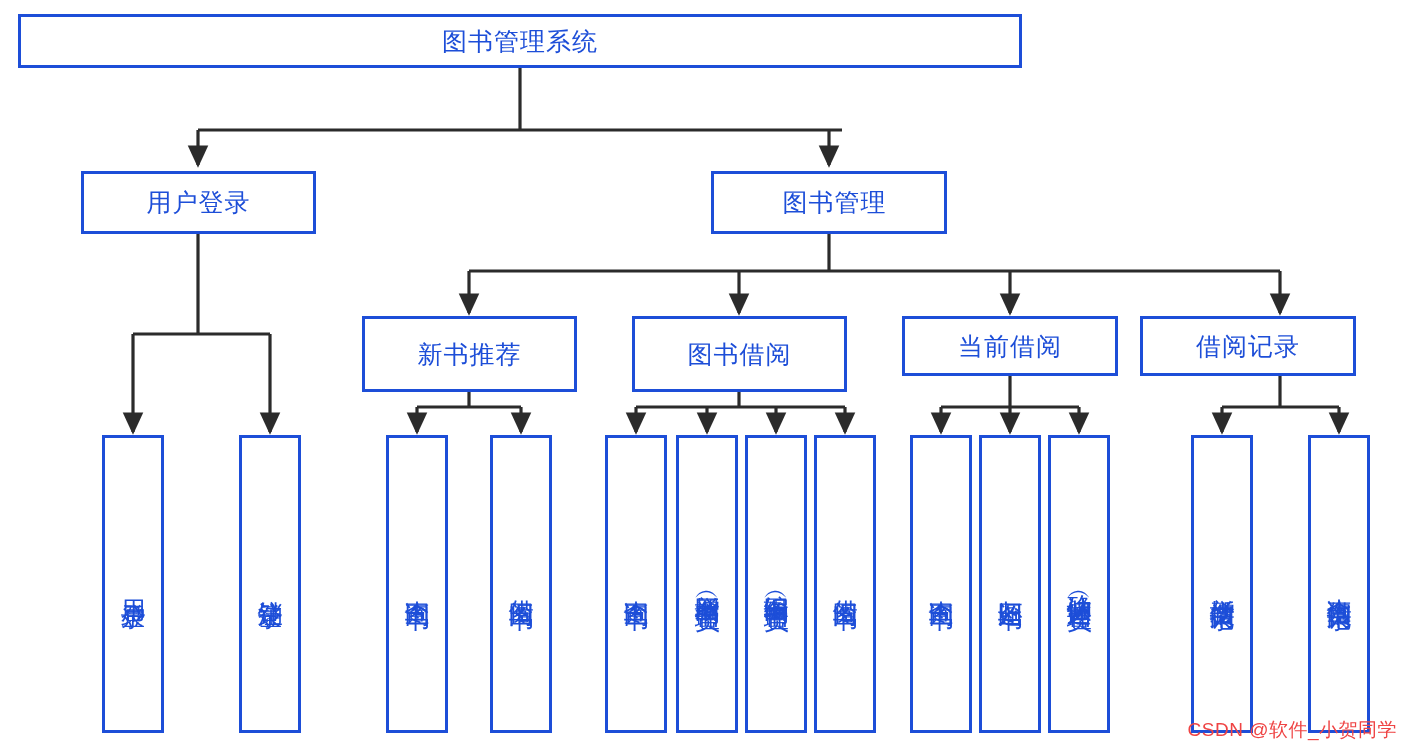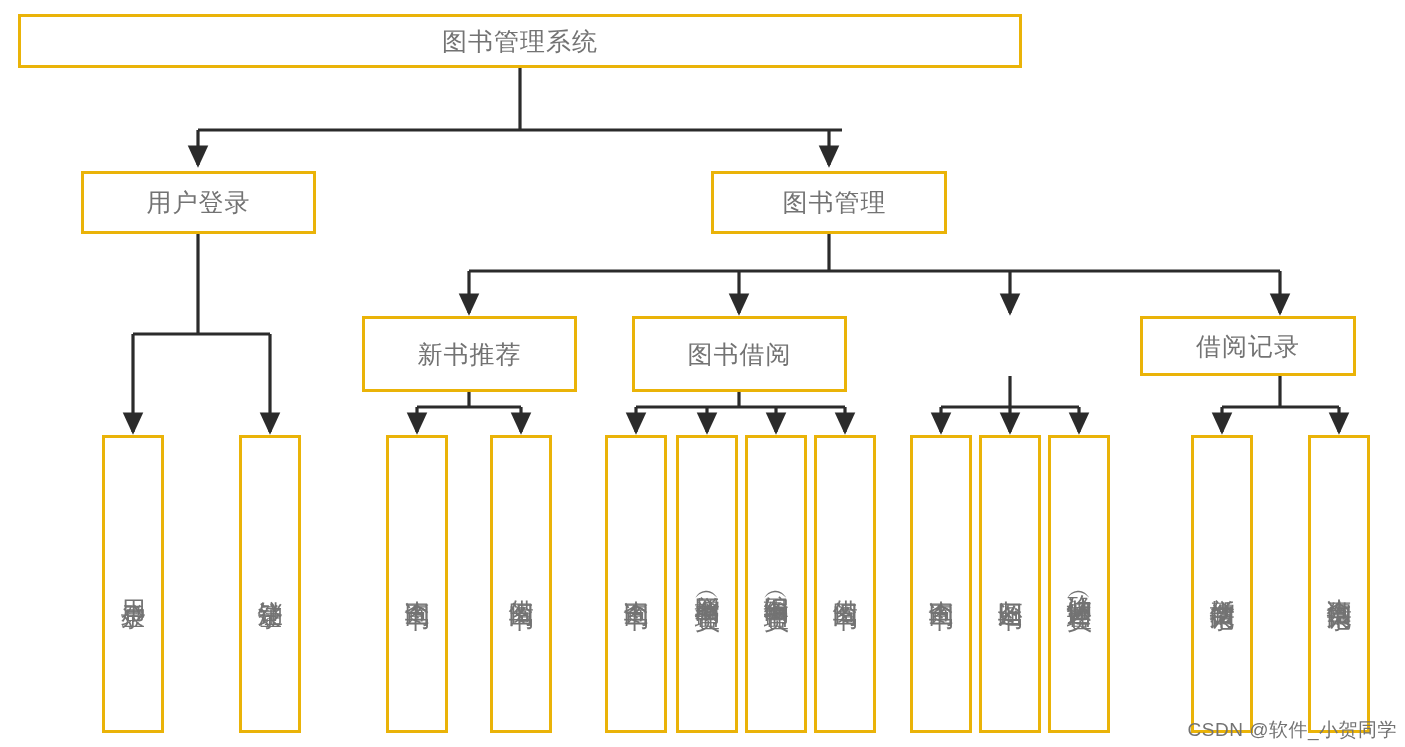--- a/index.html
+++ b/index.html
@@ -20,25 +20,25 @@
     left: 0;
     top: 0;
     width: 1405px;
     height: 747px;
     pointer-events: none;
   }
   .node {
     position: absolute;
     box-sizing: border-box;
     background: #ffffff;
-    border: 3px solid #eab308;
+    border: 3px solid #1d4ed8;
     display: flex;
     align-items: center;
     justify-content: center;
-    color: #737373;
+    color: #1d4ed8;
   }
   .node.horiz {
     font-size: 25px;
     letter-spacing: 1px;
   }
   .node.leaf {
     font-size: 25px;
   }
   .node.leaf .vtext {
     writing-mode: vertical-rl;
@@ -46,21 +46,21 @@
     line-height: 1.18;
     letter-spacing: 2px;
     white-space: nowrap;
     text-align: center;
   }
   .watermark {
     position: absolute;
     right: 8px;
     bottom: 4px;
     font-size: 19px;
-    color: #737373;
+    color: #ef4444;
     letter-spacing: 0.5px;
     white-space: nowrap;
   }
 </style>
 </head>
 <body>
 
 <div id="canvas">
 
   <svg id="edges" viewBox="0 0 1405 747">
@@ -123,20 +123,23 @@
   <div class="node horiz" style="left:711px; top:171px; width:236px; height:63px;padding-left:11px;">
     <span>图书管理</span>
   </div>
 
   <div class="node horiz" style="left:362px; top:316px; width:215px; height:76px;">
     <span>新书推荐</span>
   </div>
   <div class="node horiz" style="left:632px; top:316px; width:215px; height:76px;">
     <span>图书借阅</span>
   </div>
+  <div class="node horiz" style="left:902px; top:316px; width:216px; height:60px;">
+    <span>当前借阅</span>
+  </div>
   <div class="node horiz" style="left:1140px; top:316px; width:216px; height:60px;">
     <span>借阅记录</span>
   </div>
 
   <div class="node leaf" style="left:102px; top:435px; width:62px; height:298px;">
     <span class="vtext">用户登录</span>
   </div>
   <div class="node leaf" style="left:239px; top:435px; width:62px; height:298px;">
     <span class="vtext">注销登录</span>
   </div>

